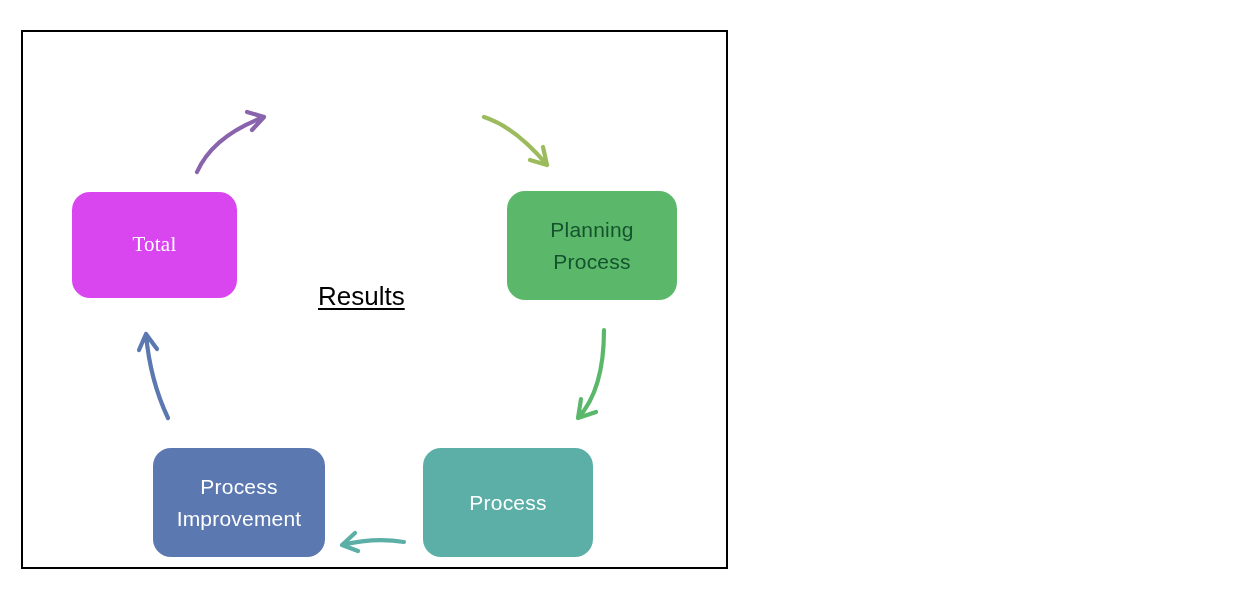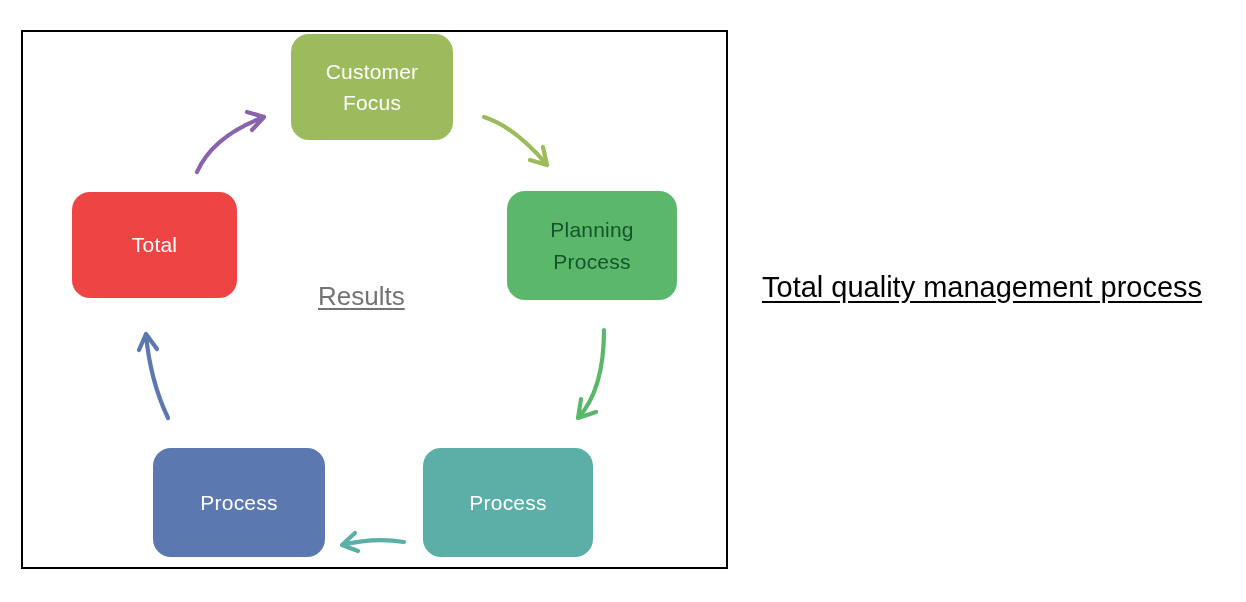--- a/index.html
+++ b/index.html
@@ -33,21 +33,21 @@
   }
   .node-customer-focus      { left: 291px; top: 34px;  width: 162px; height: 106px; }
   .node-planning-process    { left: 507px; top: 191px; width: 170px; height: 109px; }
   .node-process-management  { left: 423px; top: 448px; width: 170px; height: 109px; }
   .node-process-improvement { left: 153px; top: 448px; width: 172px; height: 109px; }
   .node-total-participation { left: 72px;  top: 192px; width: 165px; height: 106px; }
   .center-label {
     position: absolute;
     left: 318px; top: 281px;
     font-size: 26px;
-    color: #737373;
+    color: #000000;
     text-decoration: underline;
     text-underline-offset: 3px;
   }
   .side-title {
     position: absolute;
     left: 762px; top: 271px;
     width: 480px;
     font-size: 29px;
     color: #000000;
     text-decoration: underline;
@@ -74,39 +74,35 @@
   <div class="frame" style="border-color: rgb(0, 0, 0);"></div>
 
   <svg class="arrows" viewBox="0 0 1246 602">
     <path d="M 197 172 Q 213 136 264 117 M 247 112 L 264 117 L 252 130" stroke="#8a63ad"></path>
     <path d="M 484 117 Q 515 127 547 165 M 530 160 L 547 165 L 543 147" stroke="#9cbb5c"></path>
     <path d="M 604 330 Q 604 390 578 418 M 581 399 L 578 418 L 596 412" stroke="#5bb86a"></path>
     <path d="M 404 542 Q 375 537 342 545 M 355 533 L 342 545 L 358 551" stroke="#5bafa7"></path>
     <path d="M 168 418 Q 150 380 146 334 M 139 350 L 146 334 L 157 349" stroke="#5b78b0"></path>
   </svg>
 
-  <div class="node node-customer-focus" style="background: rgb(156, 187, 92); color: rgb(255, 255, 255);">
-    <span>Customer</span>
-    <span>Focus</span>
-  </div>
 
   <div class="node node-planning-process" style="background: rgb(91, 184, 106); color: #14532d; text-align: center;">
     <span>Planning</span>
     <span>Process</span>
   </div>
 
   <div class="node node-process-management" style="background: rgb(91, 175, 167); color: rgb(255, 255, 255);">
     <span>Process</span>
   </div>
 
   <div class="node node-process-improvement" style="background: rgb(91, 120, 176); color: rgb(255, 255, 255);">
     <span>Process</span>
+    <span>Improvement</span>
   </div>
 
-  <div class="node node-total-participation" style="background: #ef4444; color: rgb(255, 255, 255);">
+  <div class="node node-total-participation" style="background: #d946ef; color: rgb(255, 255, 255); font-family: Liberation Serif, serif;">
     <span>Total</span>
   </div>
 
   <div class="center-label">Results</div>
 
-  <div class="side-title">Total quality management process</div>
 
 </div>
 
 </body></html>

